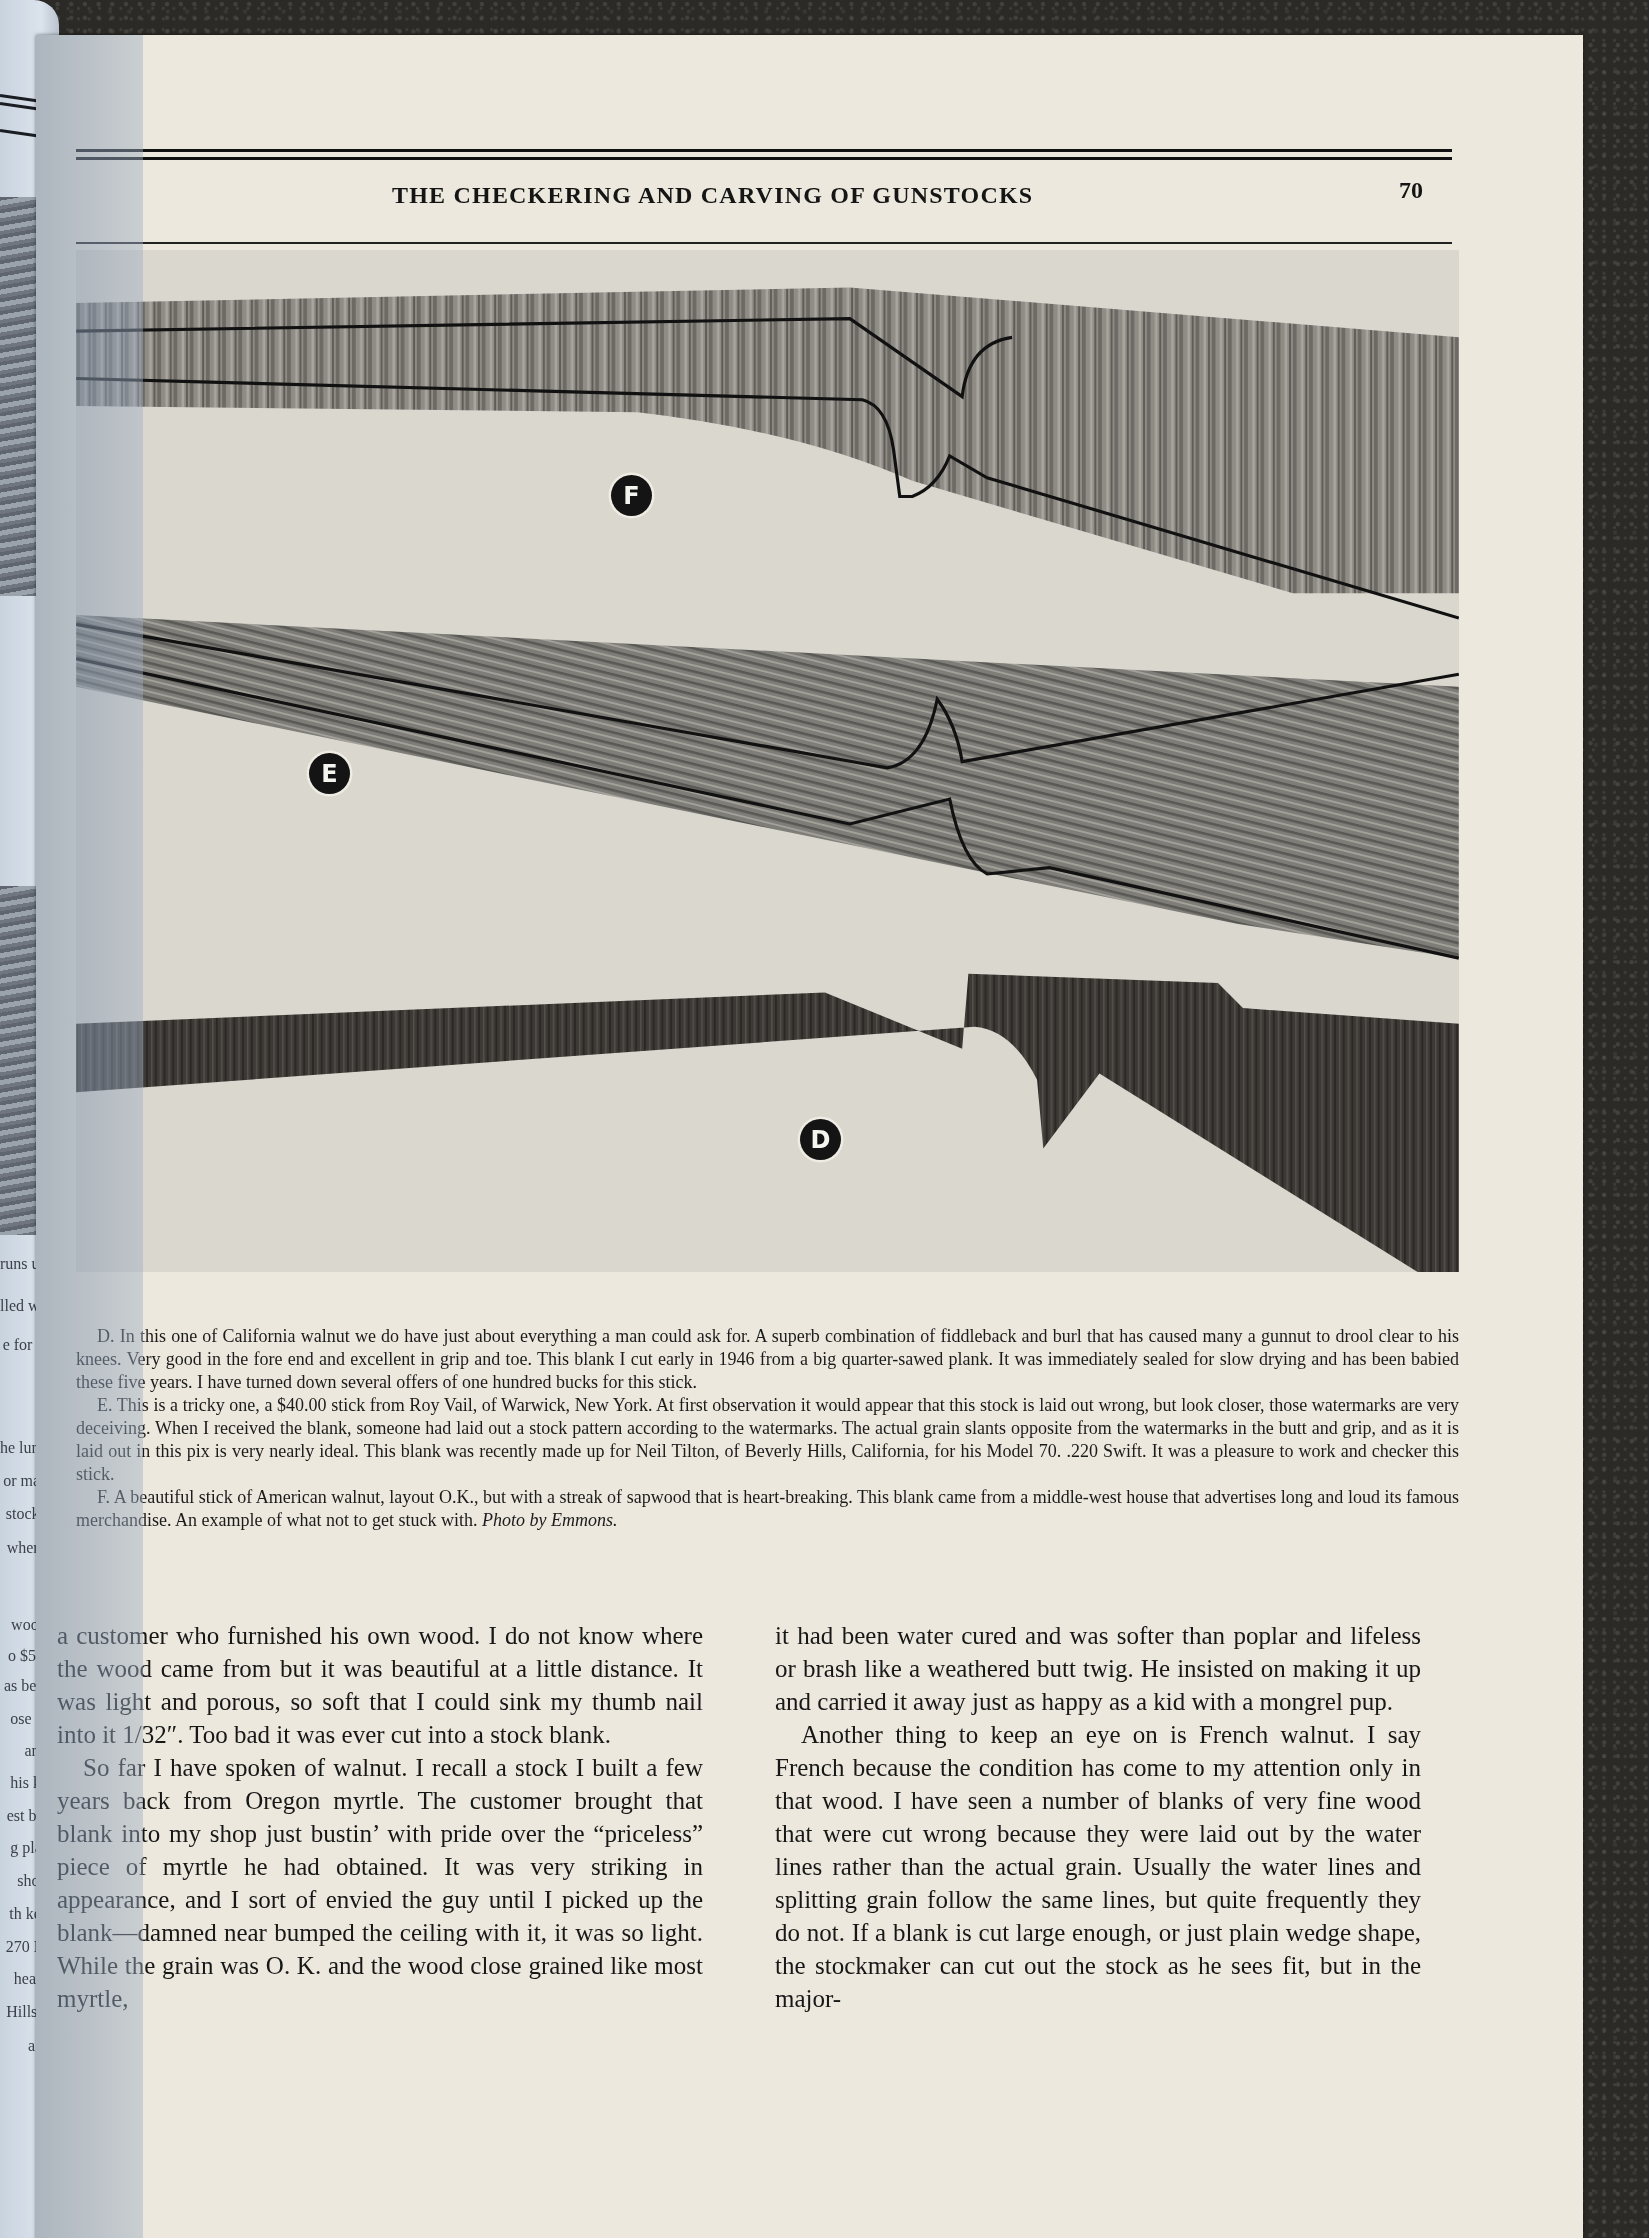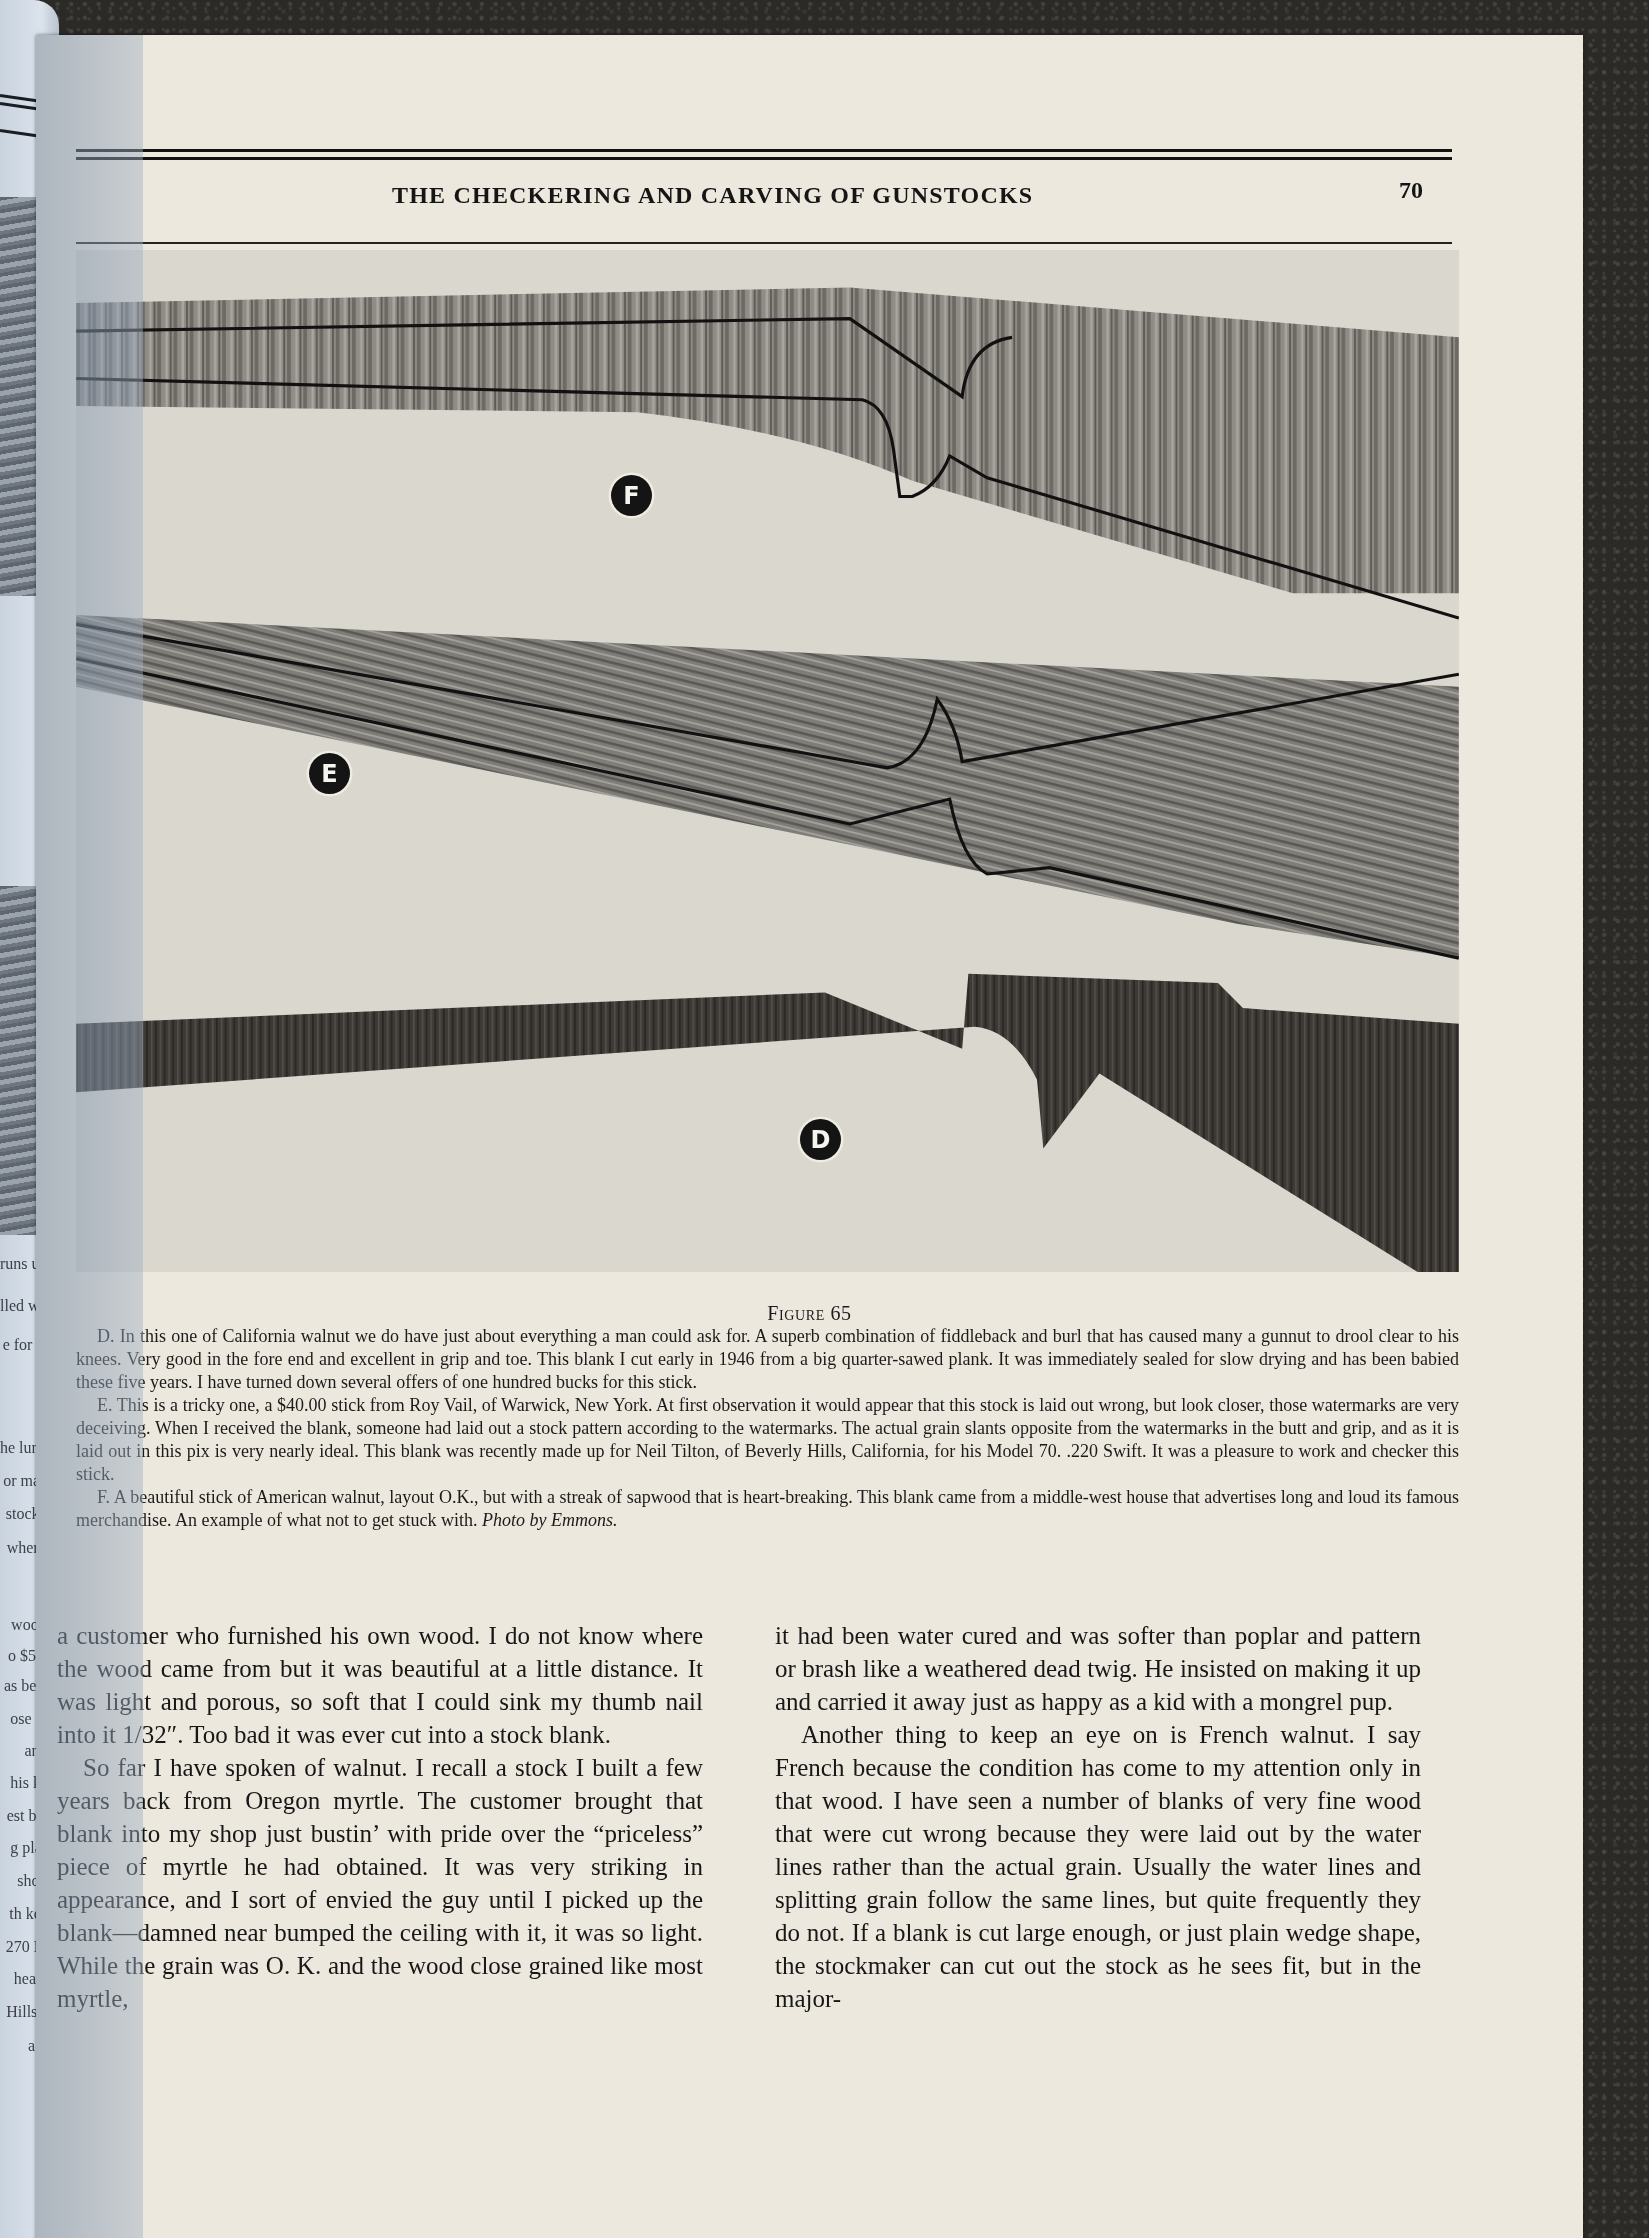--- a/index.html
+++ b/index.html
@@ -155,31 +155,30 @@
       <path d="M0 600 L1300 830 Q1360 820 1380 720 Q1410 760 1420 820 L2216 680" fill="none" stroke="#111" stroke-width="5"></path>
       <path d="M0 655 L1240 920 L1400 880 Q1420 980 1460 1000 L1560 990 L2216 1135" fill="none" stroke="#111" stroke-width="5"></path>
 
       <path d="M0 1240 L1200 1190 L1420 1280 L1430 1160 L1830 1175 L1870 1215 L2216 1240 L2216 1638 L2150 1638 L1640 1320 L1550 1440 L1540 1330 Q1500 1250 1440 1245 L0 1350 Z" fill="url(#dark)"></path>
     </svg>
     <div class="label-badge" style="left:535px;top:225px">F</div>
     <div class="label-badge" style="left:233px;top:503px">E</div>
     <div class="label-badge" style="left:724px;top:869px">D</div>
   </div>
 
-  <div class="figure-title">Figure 65</div>
 
   <div class="caption">
     <p>D. In this one of California walnut we do have just about everything a man could ask for. A superb combination of fiddleback and burl that has caused many a gunnut to drool clear to his knees. Very good in the fore end and excellent in grip and toe. This blank I cut early in 1946 from a big quarter-sawed plank. It was immediately sealed for slow drying and has been babied these five years. I have turned down several offers of one hundred bucks for this stick.</p>
     <p>E. This is a tricky one, a $40.00 stick from Roy Vail, of Warwick, New York. At first observation it would appear that this stock is laid out wrong, but look closer, those watermarks are very deceiving. When I received the blank, someone had laid out a stock pattern according to the watermarks. The actual grain slants opposite from the watermarks in the butt and grip, and as it is laid out in this pix is very nearly ideal. This blank was recently made up for Neil Tilton, of Beverly Hills, California, for his Model 70. .220 Swift. It was a pleasure to work and checker this stick.</p>
     <p><span>F. A beautiful stick of American walnut, layout O.K., but with a streak of sapwood that is heart-breaking. This blank came from a middle-west house that advertises long and loud its famous merchandise. An example of what not to get stuck with.</span> <em>Photo by Emmons.</em></p>
   </div>
 
   <div class="col col-left">
     <p>a customer who furnished his own wood. I do not know where the wood came from but it was beautiful at a little distance. It was light and porous, so soft that I could sink my thumb nail into it 1/32″. Too bad it was ever cut into a stock blank.</p>
     <p class="indent">So far I have spoken of walnut. I recall a stock I built a few years back from Oregon myrtle. The customer brought that blank into my shop just bustin’ with pride over the “priceless” piece of myrtle he had obtained. It was very striking in appearance, and I sort of envied the guy until I picked up the blank—damned near bumped the ceiling with it, it was so light. While the grain was O. K. and the wood close grained like most myrtle,</p>
   </div>
 
   <div class="col col-right">
-    <p>it had been water cured and was softer than poplar and pattern or brash like a weathered dead twig. He insisted on making it up and carried it away just as happy as a kid with a mongrel pup.</p>
+    <p>it had been water cured and was softer than poplar and lifeless or brash like a weathered butt twig. He insisted on making it up and carried it away just as happy as a kid with a mongrel pup.</p>
     <p class="indent">Another thing to keep an eye on is French walnut. I say French because the condition has come to my attention only in that wood. I have seen a number of blanks of very fine wood that were cut wrong because they were laid out by the water lines rather than the actual grain. Usually the water lines and splitting grain follow the same lines, but quite frequently they do not. If a blank is cut large enough, or just plain wedge shape, the stockmaker can cut out the stock as he sees fit, but in the major-</p>
   </div>
 </div>
 
 
 </body></html>

